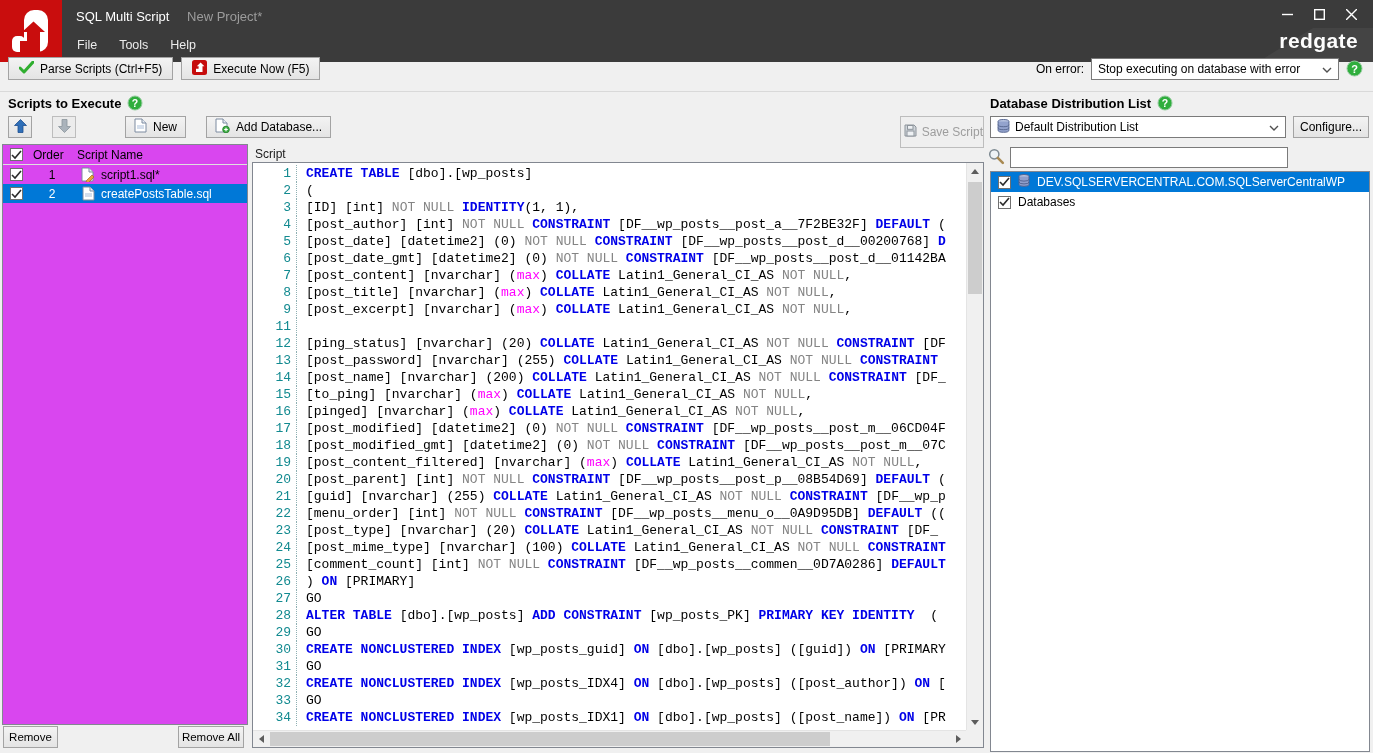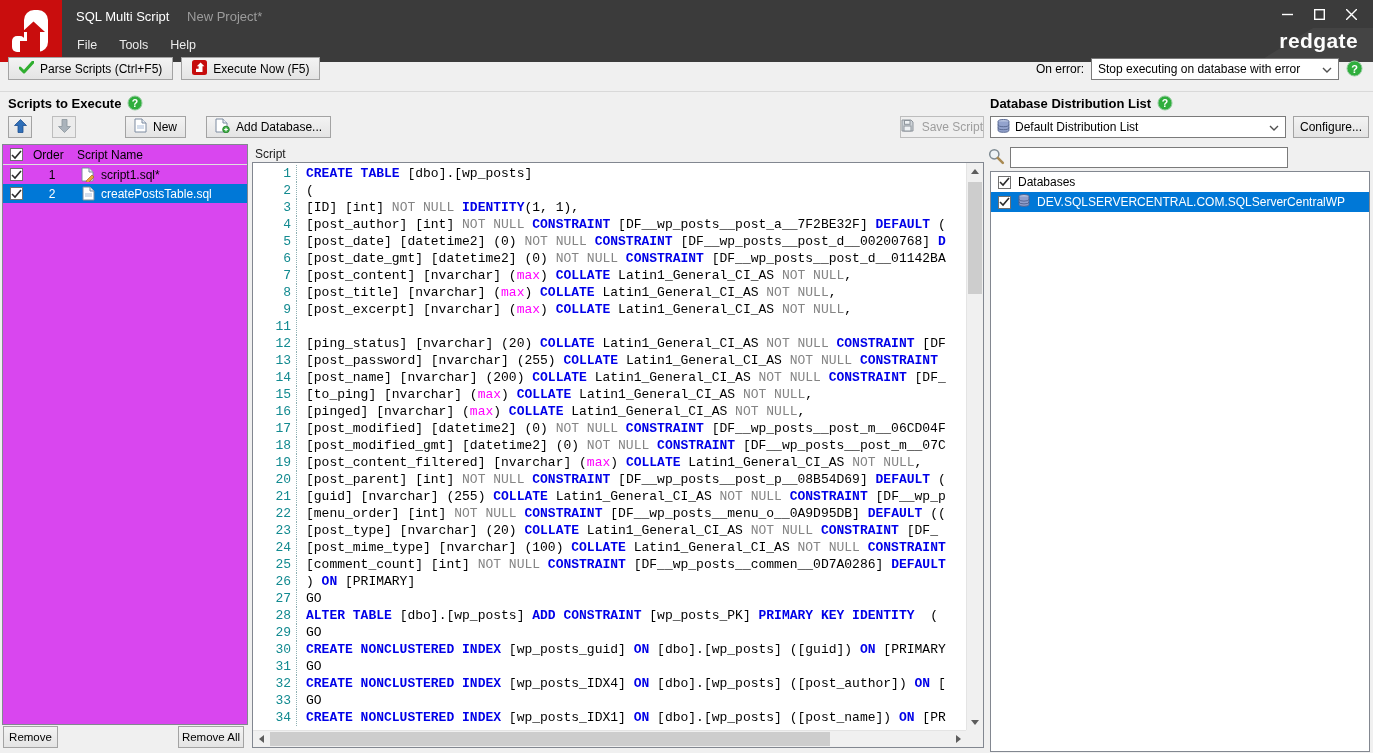--- a/index.html
+++ b/index.html
@@ -51,22 +51,22 @@
   .tr .cell-order{width:46px;text-align:center}
   .tr .cell-icon{width:18px;display:flex;justify-content:center;margin-left:4px}
   .tr .cell-name{flex:1;padding-left:4px;white-space:nowrap}
   .tr.selected{background:#0078d7;color:#fff}
   .cb{width:13px;height:13px;background:#fff;border:1px solid #707070;display:inline-flex;align-items:center;justify-content:center}
   .bottom-btn{position:absolute;display:flex;align-items:center;justify-content:center;
               background:linear-gradient(#f3f3f3,#e4e4e4);border:1px solid #a3a3a3;font-size:11.5px;height:22px}
 
   
   #script-label{position:absolute;left:255px;top:147px;font-size:12px;color:#1a1a1a}
-  #save-btn{position:absolute;left:900px;top:116px;width:84px;height:22px;display:flex;align-items:center;gap:5px;
-            justify-content:space-between;background:#efefef;border:1px solid #bdbdbd;color:#9d9d9d;font-size:12px}
+  #save-btn{position:absolute;left:900px;top:116px;width:84px;height:32px;display:flex;align-items:center;gap:5px;
+            justify-content:flex-end;background:#efefef;border:1px solid #bdbdbd;color:#9d9d9d;font-size:12px}
   #editor{position:absolute;left:252px;top:162px;width:732px;height:586px;background:#fff;border:1px solid #828790}
   #code{position:absolute;left:0;top:2px;right:17px;bottom:17px;overflow:hidden;cursor:text}
   .cl{display:flex;height:17px;line-height:17px;font-family:"Liberation Mono","DejaVu Sans Mono",monospace;
       font-size:13px;white-space:pre}
   .ln{width:44px;min-width:44px;text-align:right;padding-right:5px;color:#128a90;border-right:1px dotted #8fb0b3}
   .cc{padding-left:9px}
   .tok-k{color:#0000e8;font-weight:bold}
   .tok-g{color:#848484}
   .tok-m{color:#ff00ff}
   .tok-t{color:#000}
@@ -382,38 +382,38 @@
 
   <span id="search-icon">
     <svg width="17" height="17" viewBox="0 0 17 17">
         <circle cx="6.3" cy="6.3" r="4.6" fill="#eef3f6" stroke="#7e8a92" stroke-width="1.5"></circle>
         <line x1="9.8" y1="9.8" x2="14.8" y2="14.8" stroke="#a98a52" stroke-width="2.6" stroke-linecap="round"></line>
       </svg>
   </span>
   <input id="search-input" value="" style="">
 
   <div id="db-tree">
+    <div class="tree-row selected">
+      <span class="cb">
+        <svg width="11" height="10">
+            <polyline points="1,5 4,8 10,1" fill="none" stroke="#2b2b2b" stroke-width="1.6"></polyline>
+          </svg>
+      </span>
+      <span>
+        <svg width="12" height="13" viewBox="0 0 13 14">
+            <ellipse cx="6.5" cy="2.6" rx="5.4" ry="2.1" fill="#b9c4e0" stroke="#50608c"></ellipse>
+            <path d="M1.1 2.6 v8.6 a5.4 2.1 0 0 0 10.8 0 v-8.6" fill="#8e9ecb" stroke="#50608c"></path>
+            <path d="M1.1 5.6 a5.4 2.1 0 0 0 10.8 0 M1.1 8.6 a5.4 2.1 0 0 0 10.8 0" fill="none" stroke="#50608c"></path>
+          </svg>
+      </span>
+      <span>DEV.SQLSERVERCENTRAL.COM.SQLServerCentralWP</span>
+    </div>
     <div class="tree-row">
       <span class="cb">
         <svg width="11" height="10">
             <polyline points="1,5 4,8 10,1" fill="none" stroke="#2b2b2b" stroke-width="1.6"></polyline>
           </svg>
       </span>
       <span>Databases</span>
     </div>
-    <div class="tree-row selected">
-      <span class="cb">
-        <svg width="11" height="10">
-            <polyline points="1,5 4,8 10,1" fill="none" stroke="#2b2b2b" stroke-width="1.6"></polyline>
-          </svg>
-      </span>
-      <span>
-        <svg width="12" height="13" viewBox="0 0 13 14">
-            <ellipse cx="6.5" cy="2.6" rx="5.4" ry="2.1" fill="#b9c4e0" stroke="#50608c"></ellipse>
-            <path d="M1.1 2.6 v8.6 a5.4 2.1 0 0 0 10.8 0 v-8.6" fill="#8e9ecb" stroke="#50608c"></path>
-            <path d="M1.1 5.6 a5.4 2.1 0 0 0 10.8 0 M1.1 8.6 a5.4 2.1 0 0 0 10.8 0" fill="none" stroke="#50608c"></path>
-          </svg>
-      </span>
-      <span>DEV.SQLSERVERCENTRAL.COM.SQLServerCentralWP</span>
-    </div>
   </div>
 
 </div>
 
 </body></html>

